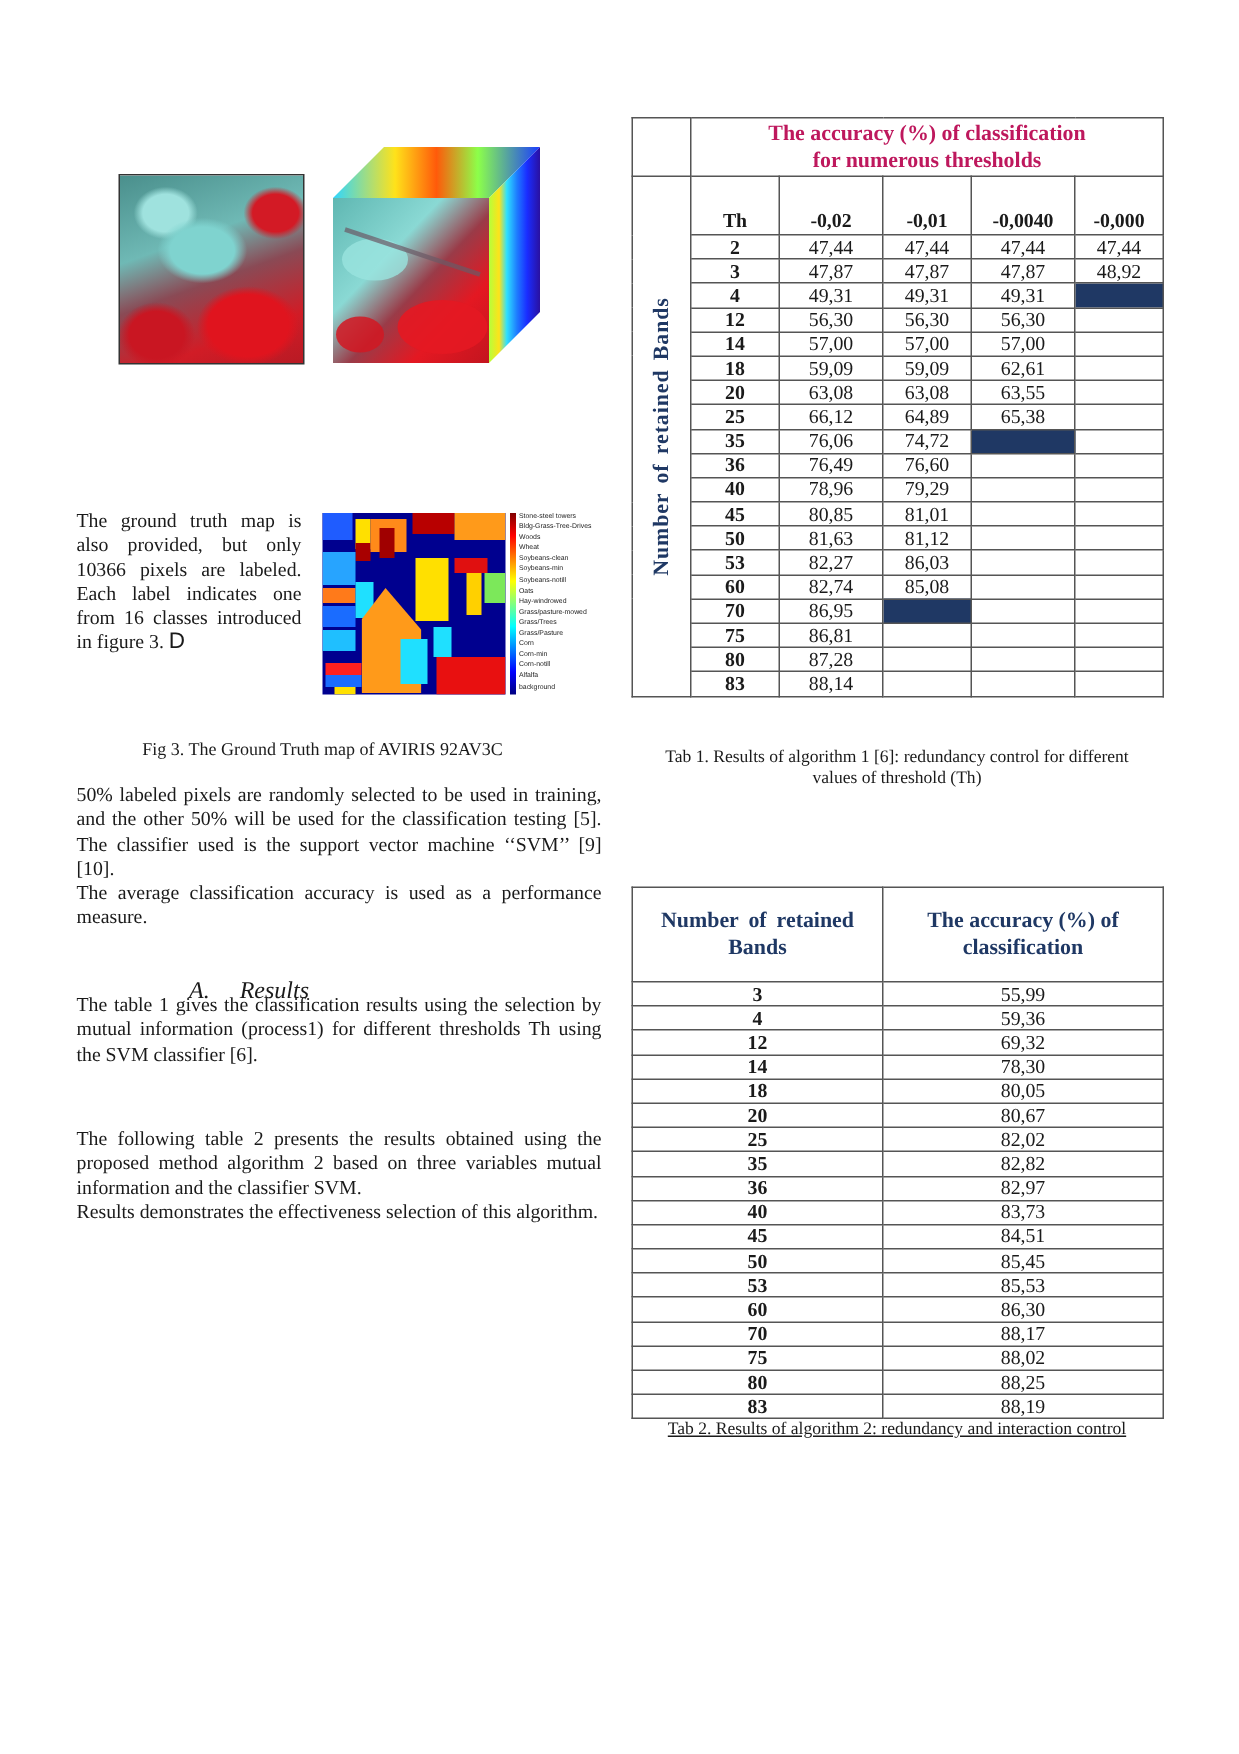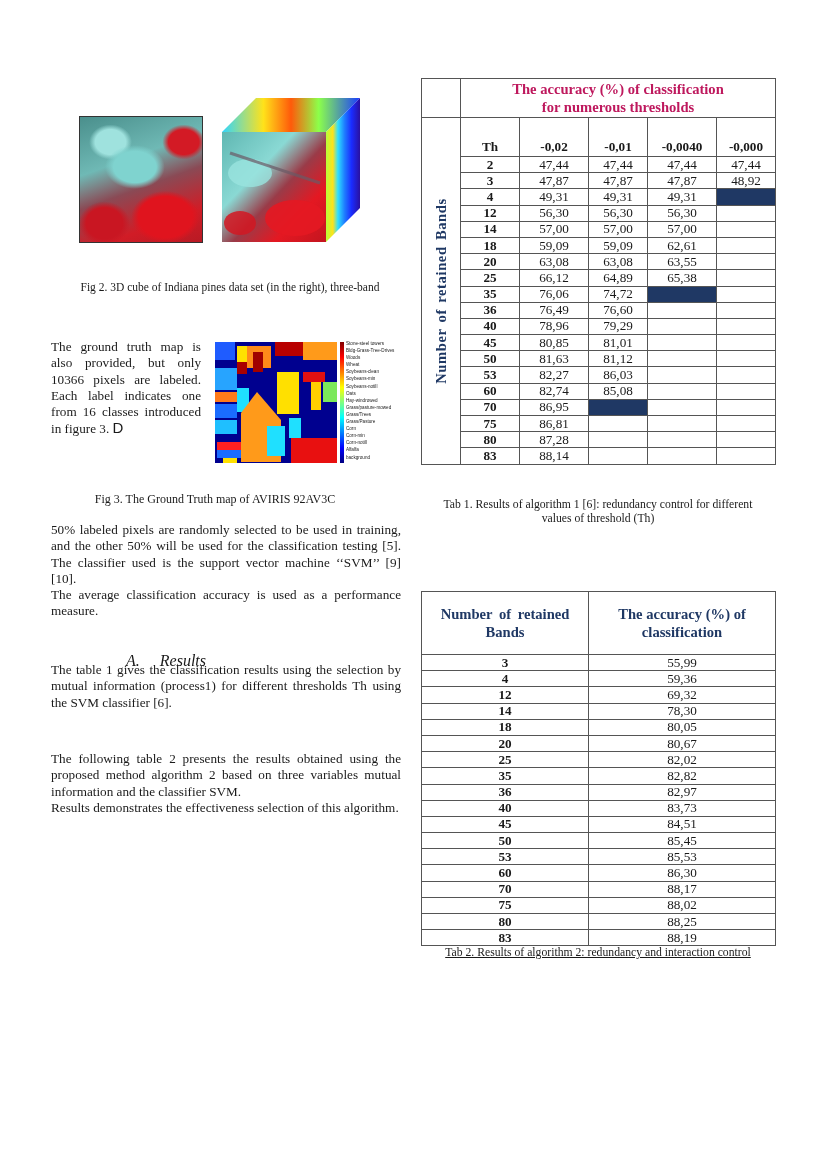--- a/index.html
+++ b/index.html
@@ -86,21 +86,20 @@
   </defs>
   <polygon points="12,34 46,0 150,0 116,34" fill="url(#topg)"></polygon>
   <polygon points="116,34 150,0 150,110 116,144" fill="url(#sideg)"></polygon>
   <rect x="12" y="34" width="104" height="110" fill="url(#faceg)"></rect>
   <ellipse cx="85" cy="120" rx="30" ry="18" fill="#e41822" opacity="0.9"></ellipse>
   <ellipse cx="40" cy="75" rx="22" ry="14" fill="#9ae3de" opacity="0.8"></ellipse>
   <ellipse cx="30" cy="125" rx="16" ry="12" fill="#d21822" opacity="0.85"></ellipse>
   <line x1="20" y1="55" x2="110" y2="85" stroke="#6b5a66" stroke-width="3" opacity="0.7"></line>
 </svg>
 <div class="abs caption" style="left:50px; top:280px; width:360px;">
-  <div>Fig 2. 3D cube of Indiana pines data set (in the right), three-band</div>
 </div>
 
 <div class="abs para last" style="left:51px; top:339px; width:150px;">
   <span>The ground truth map is also provided, but only 10366 pixels are labeled. Each label indicates one from 16 classes introduced in figure 3.</span>
   <span style="font-family:'Liberation Sans',sans-serif; font-size:15px;">D</span>
 </div>
 
 <div id="gt-map" class="abs">
   <div class="blk" style="left:0;top:0;width:20px;height:18px;background:#1f5cff;"></div>
   <div class="blk" style="left:22px;top:4px;width:10px;height:20px;background:#ffe000;"></div>

